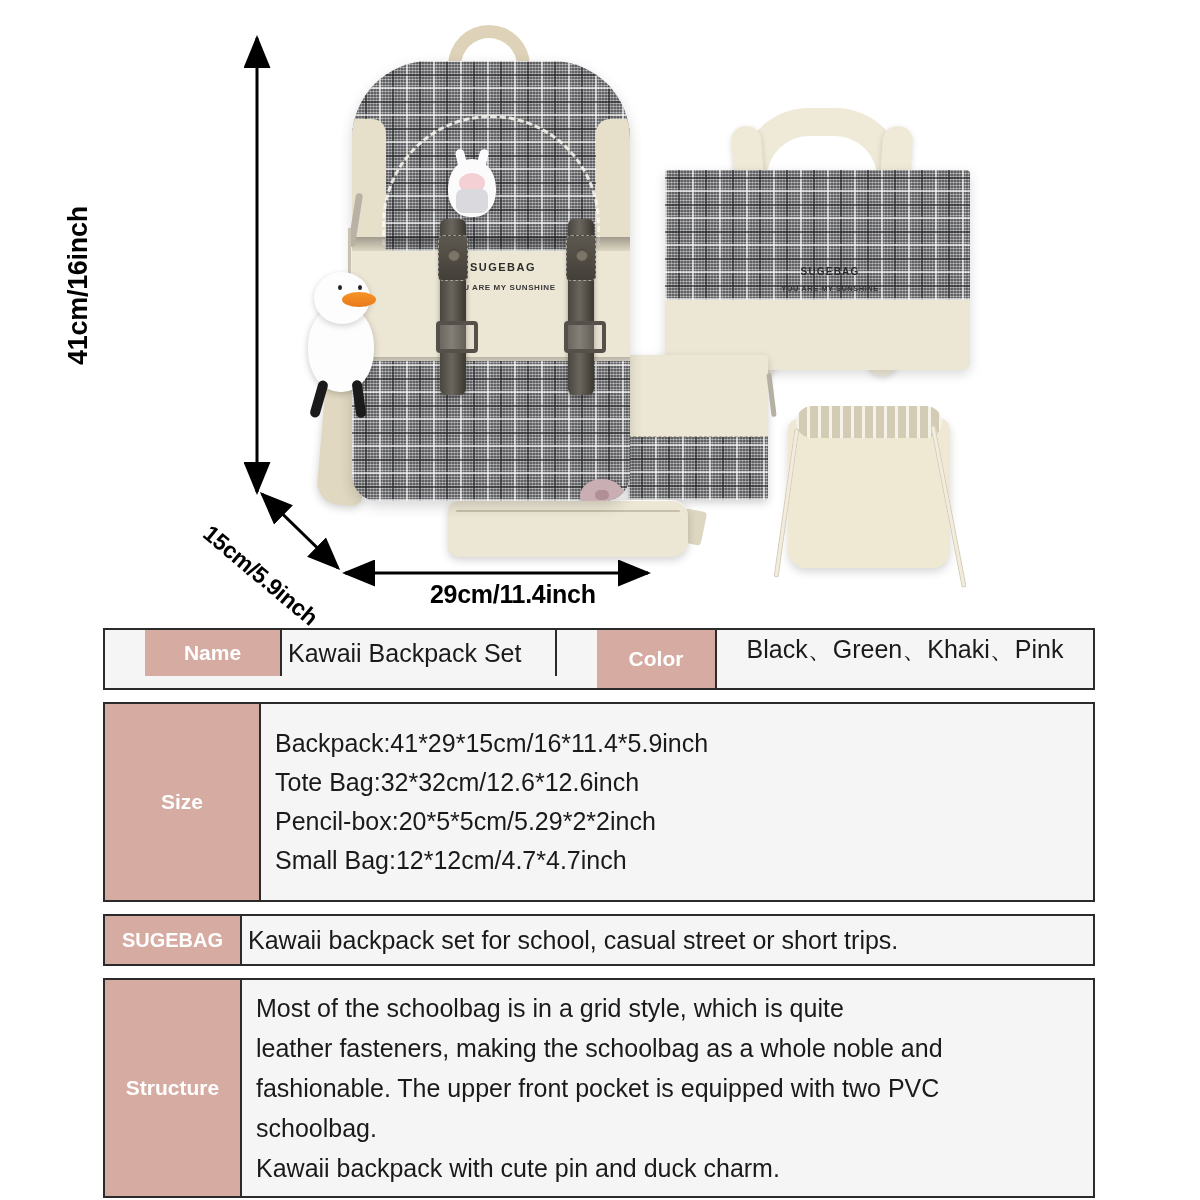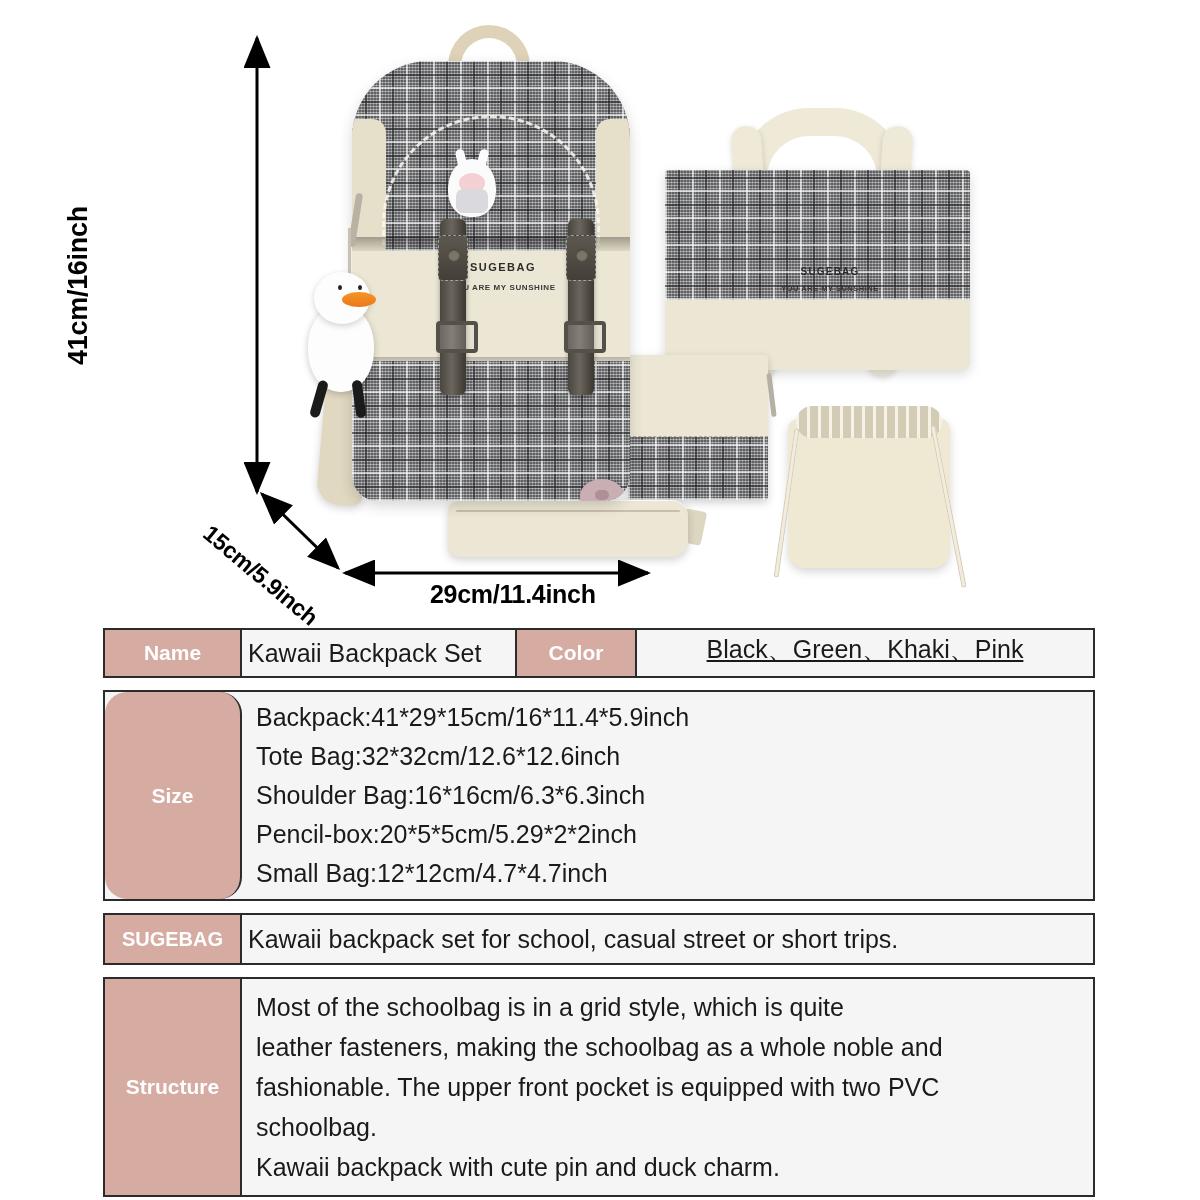--- a/index.html
+++ b/index.html
@@ -334,27 +334,27 @@
   .td{
     background:#f5f5f5;
     color:#1a1a1a;
     font-size:24px;
     display:flex;align-items:center;
     padding:0 6px;
     box-sizing:border-box;
   }
   .cell-div{border-right:2px solid #2b2b2b;}
 
-  #row-name .th{width:137px;height:46px;}
+  #row-name .th{width:137px;height:46px;margin-left:40px;}
   #row-name .td-name{width:275px;height:46px;font-size:25px;}
-  #row-name .th-color{width:120px;height:46px;}
-  #row-name .td-color{flex:1;height:38px;font-size:25px;justify-content:center;text-decoration:underline;}
+  #row-name .th-color{width:120px;height:58px;}
+  #row-name .td-color{flex:1;height:38px;font-size:25px;justify-content:center;}
 
   #row-size{min-height:200px;}
-  #row-size .th{width:137px;align-self:stretch;border-radius:22px;}
+  #row-size .th{width:156px;align-self:stretch;}
   #row-size .td{
     flex:1;flex-direction:column;align-items:flex-start;justify-content:center;
     padding:6px 0 6px 14px;
   }
   #row-size .td .line{font-size:25px;line-height:39px;white-space:nowrap;}
 
   #row-function .th{width:137px;height:48px;font-size:20px;}
   #row-function .td{flex:1;height:48px;font-size:25px;}
 
   #row-structure{min-height:205px;}
@@ -473,21 +473,20 @@
     <div class="td td-name cell-div">Kawaii Backpack Set</div>
     <div class="th th-color cell-div">Color</div>
     <div class="td td-color">Black、Green、Khaki、Pink</div>
   </div>
 
   <div class="tbl-block" id="row-size">
     <div class="th cell-div">Size</div>
     <div class="td">
       <div class="line">Backpack:41*29*15cm/16*11.4*5.9inch</div>
       <div class="line">Tote Bag:32*32cm/12.6*12.6inch</div>
-      <div class="line">Shoulder Bag:16*16cm/6.3*6.3inch</div>
       <div class="line">Pencil-box:20*5*5cm/5.29*2*2inch</div>
       <div class="line">Small Bag:12*12cm/4.7*4.7inch</div>
     </div>
   </div>
 
   <div class="tbl-block" id="row-function">
     <div class="th cell-div">SUGEBAG</div>
     <div class="td">Kawaii backpack set for school, casual street or short trips.</div>
   </div>
 

